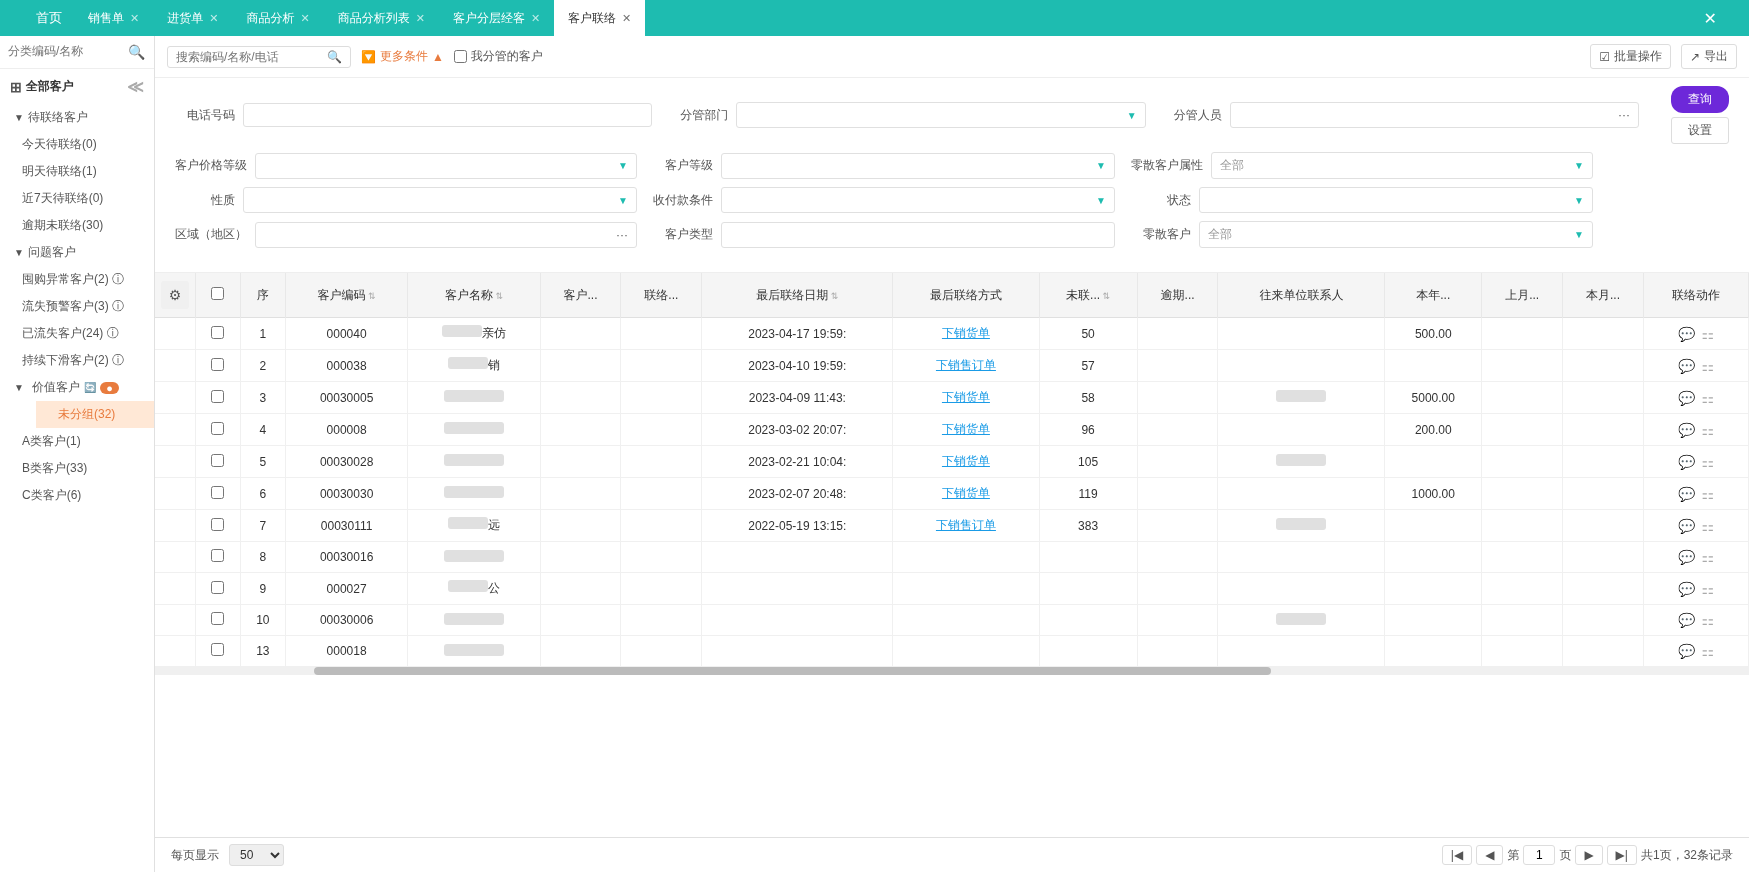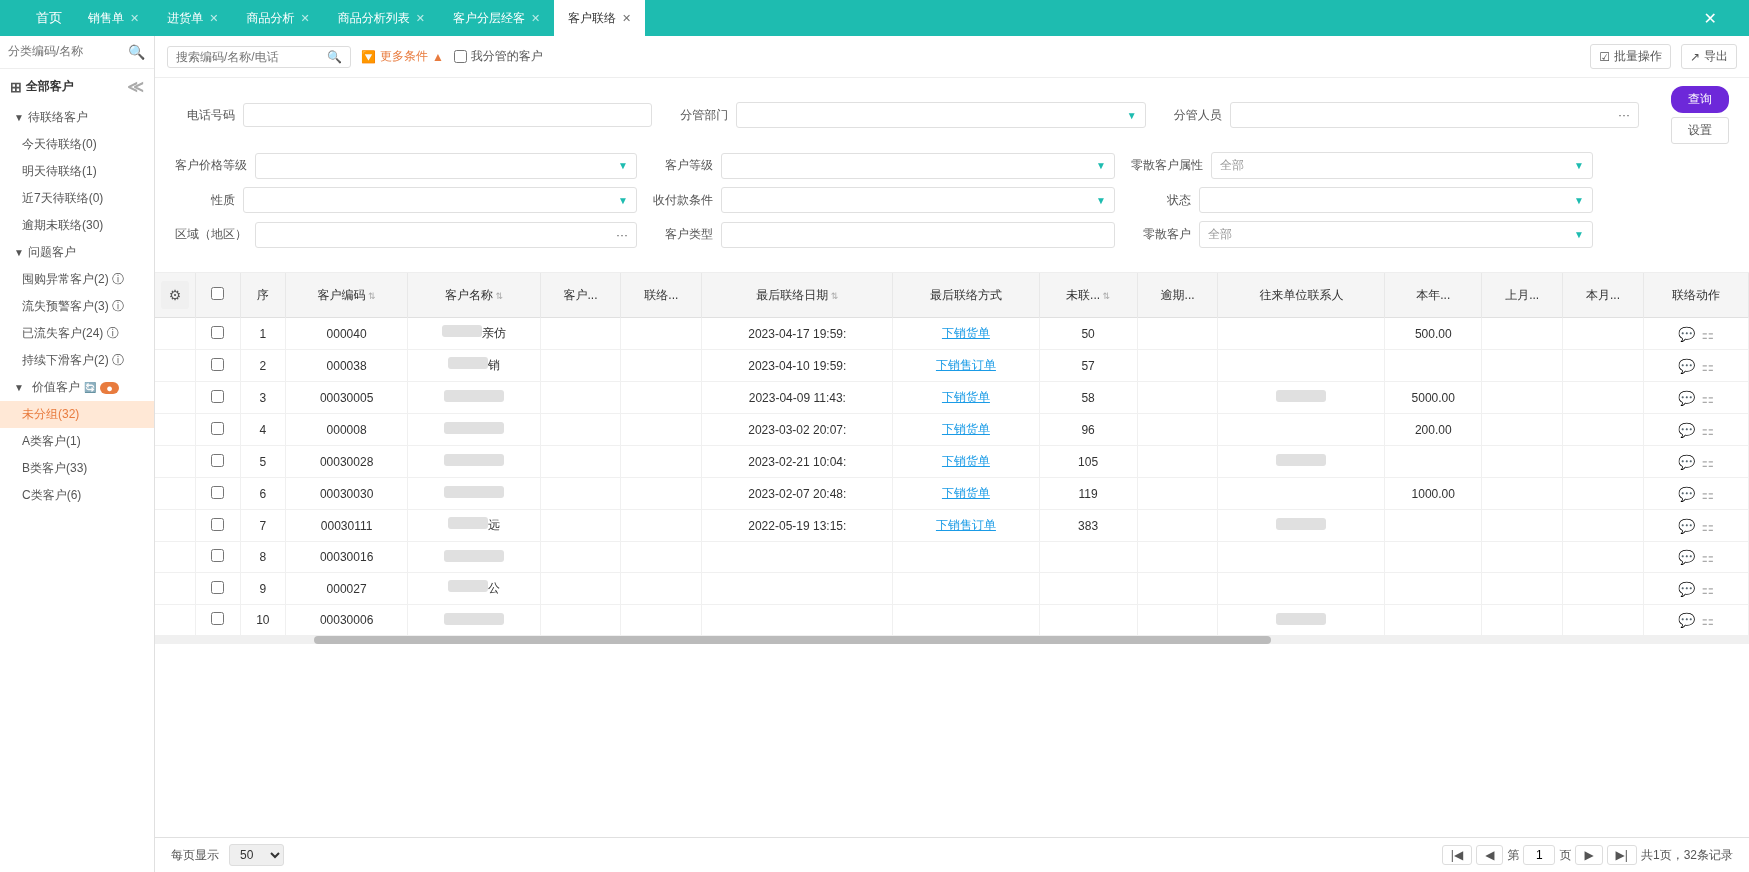--- a/index.html
+++ b/index.html
@@ -120,20 +120,21 @@
     }
     .sidebar-item {
       padding: 5px 10px 5px 22px;
       color: #555;
       cursor: pointer;
       font-size: 12px;
     }
     .sidebar-item.active {
       background: #ffe8d6;
       color: #e87b3e;
+      margin-left: 36px;
     }
     .sidebar-sub-label {
       display: flex;
       align-items: center;
       padding: 5px 10px 5px 14px;
       color: #555;
       cursor: pointer;
       font-size: 12px;
     }
     .sidebar-sub-label .arrow { margin-right: 4px; font-size: 10px; }
@@ -835,20 +836,43 @@
               <td></td>
               <td></td>
               <td></td>
               <td>
                 <div class="action-icons">
                   <span class="action-icon">💬</span>
                   <span class="action-icon">⚏</span>
                 </div>
               </td>
             </tr>
+            <tr>
+              <td></td>
+              <td><input type="checkbox" style=""></td>
+              <td>13</td>
+              <td>000018</td>
+              <td><span class="blurred"></span></td>
+              <td></td>
+              <td></td>
+              <td></td>
+              <td></td>
+              <td></td>
+              <td></td>
+              <td></td>
+              <td></td>
+              <td></td>
+              <td></td>
+              <td>
+                <div class="action-icons">
+                  <span class="action-icon">💬</span>
+                  <span class="action-icon">⚏</span>
+                </div>
+              </td>
+            </tr>
           </tbody>
       </table>
       <div class="scrollbar-area">
         <div class="scrollbar-thumb"></div>
       </div>
     </div>
 
     <div class="table-footer">
       <span>每页显示</span>
       <select class="page-size-select">

